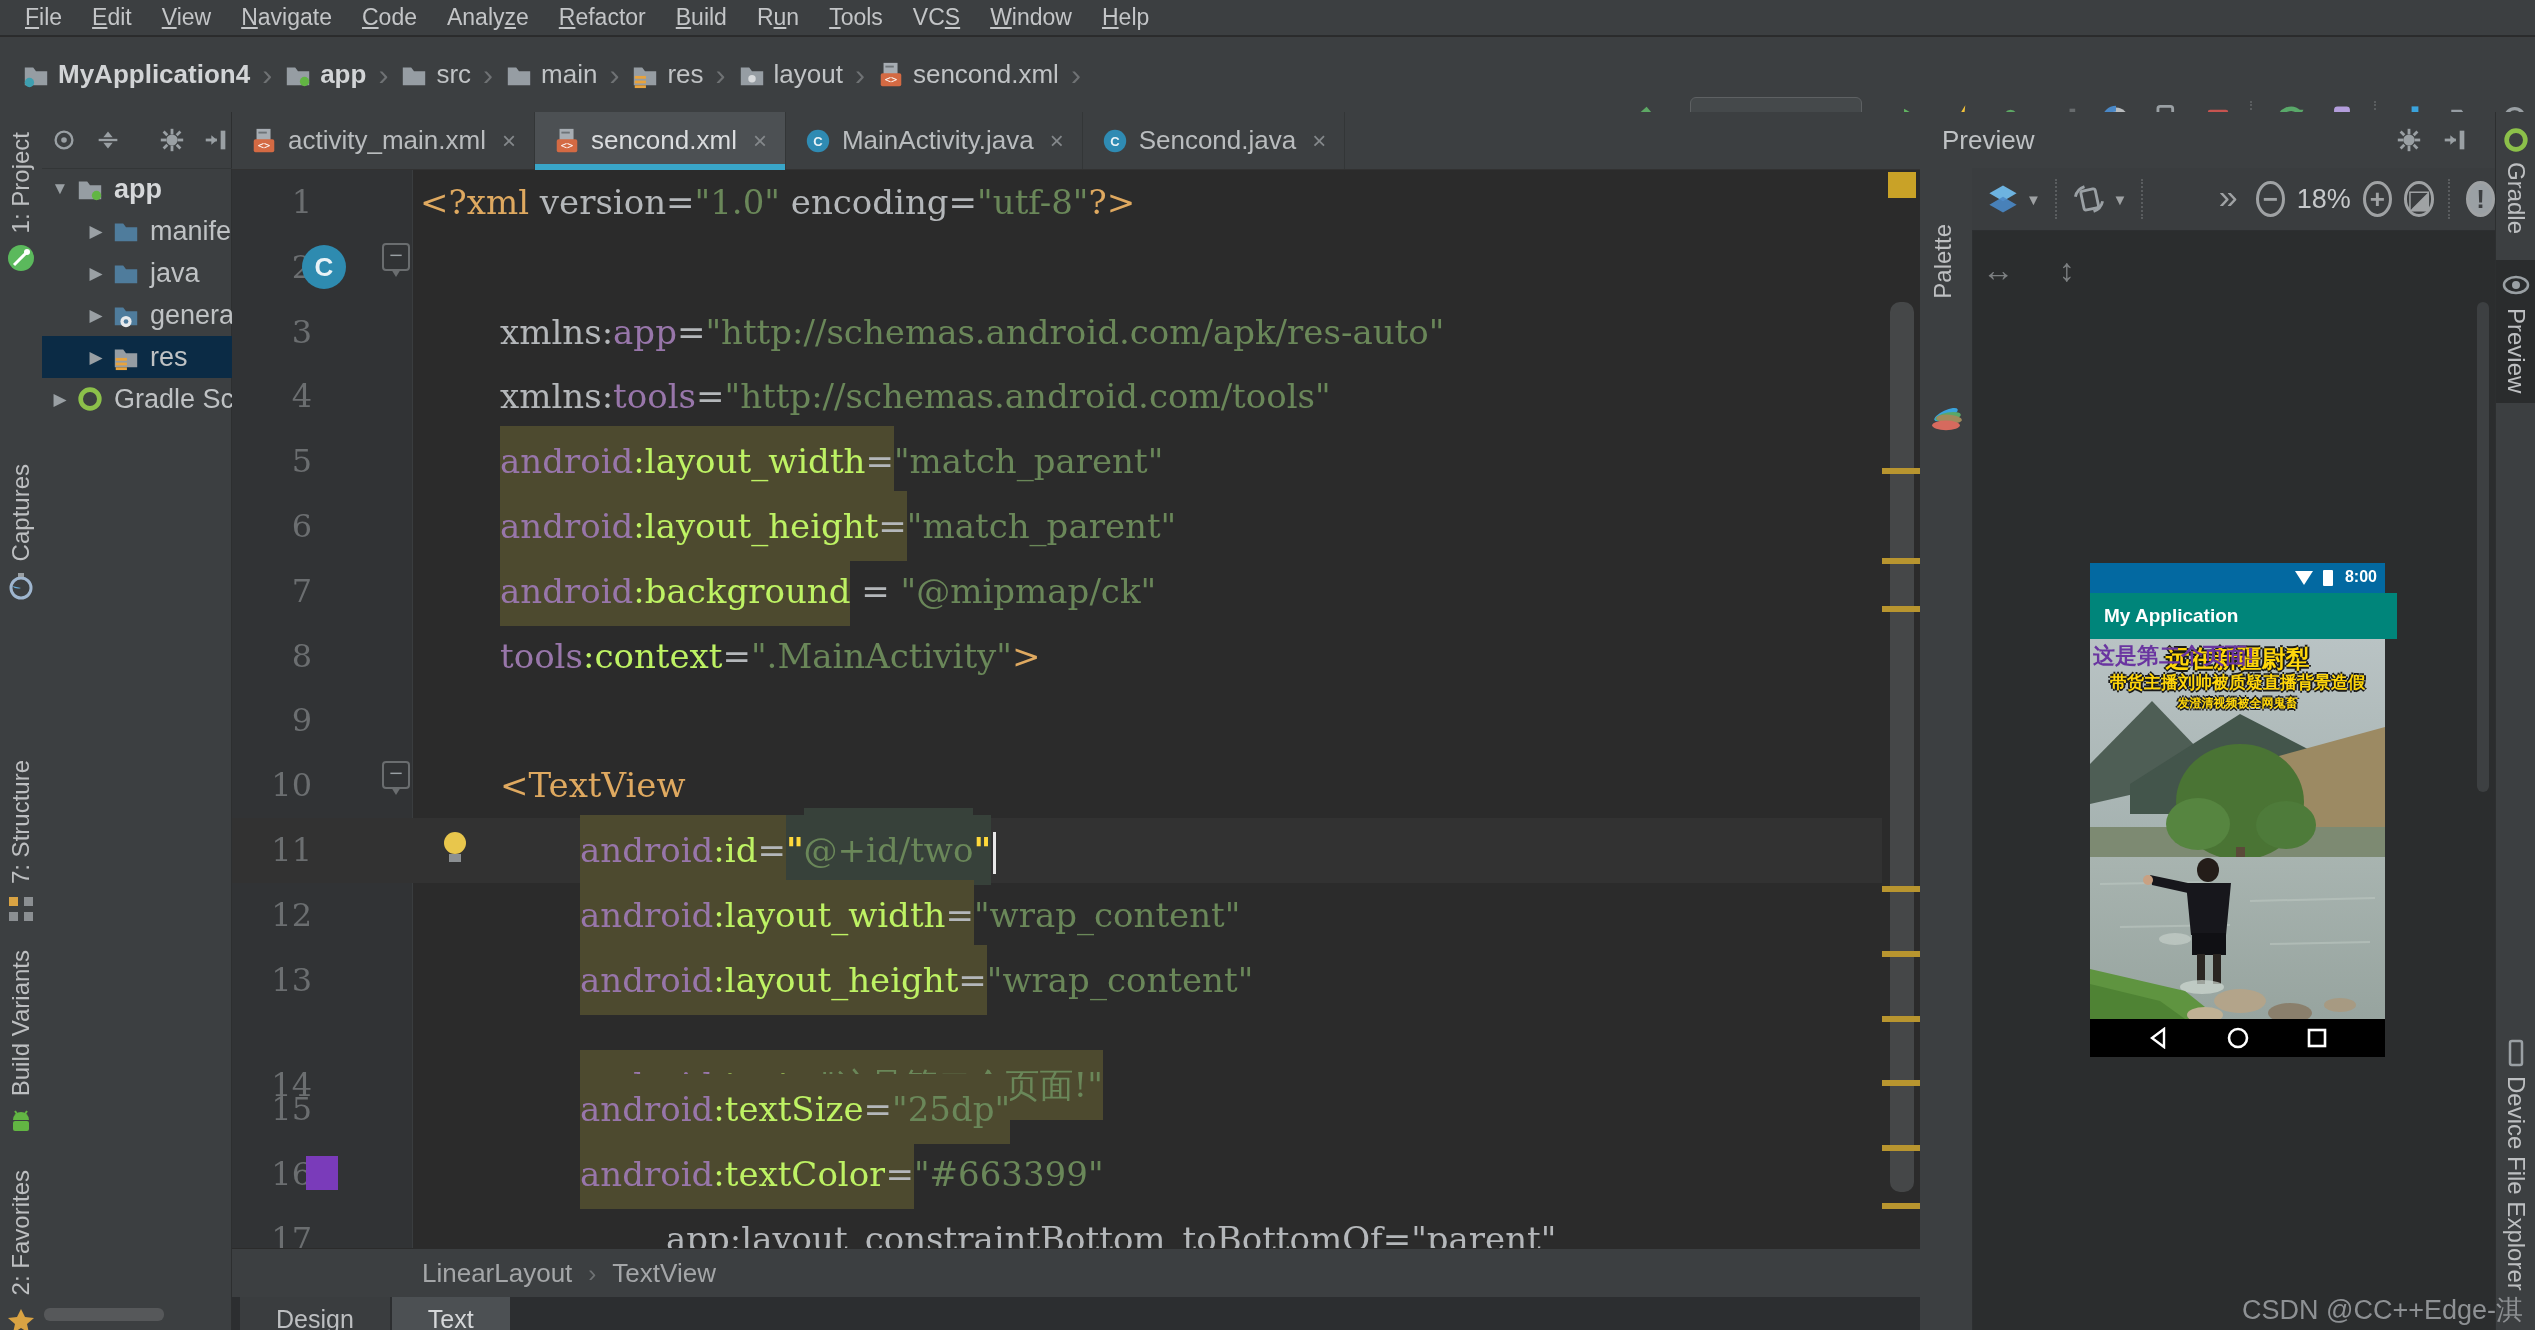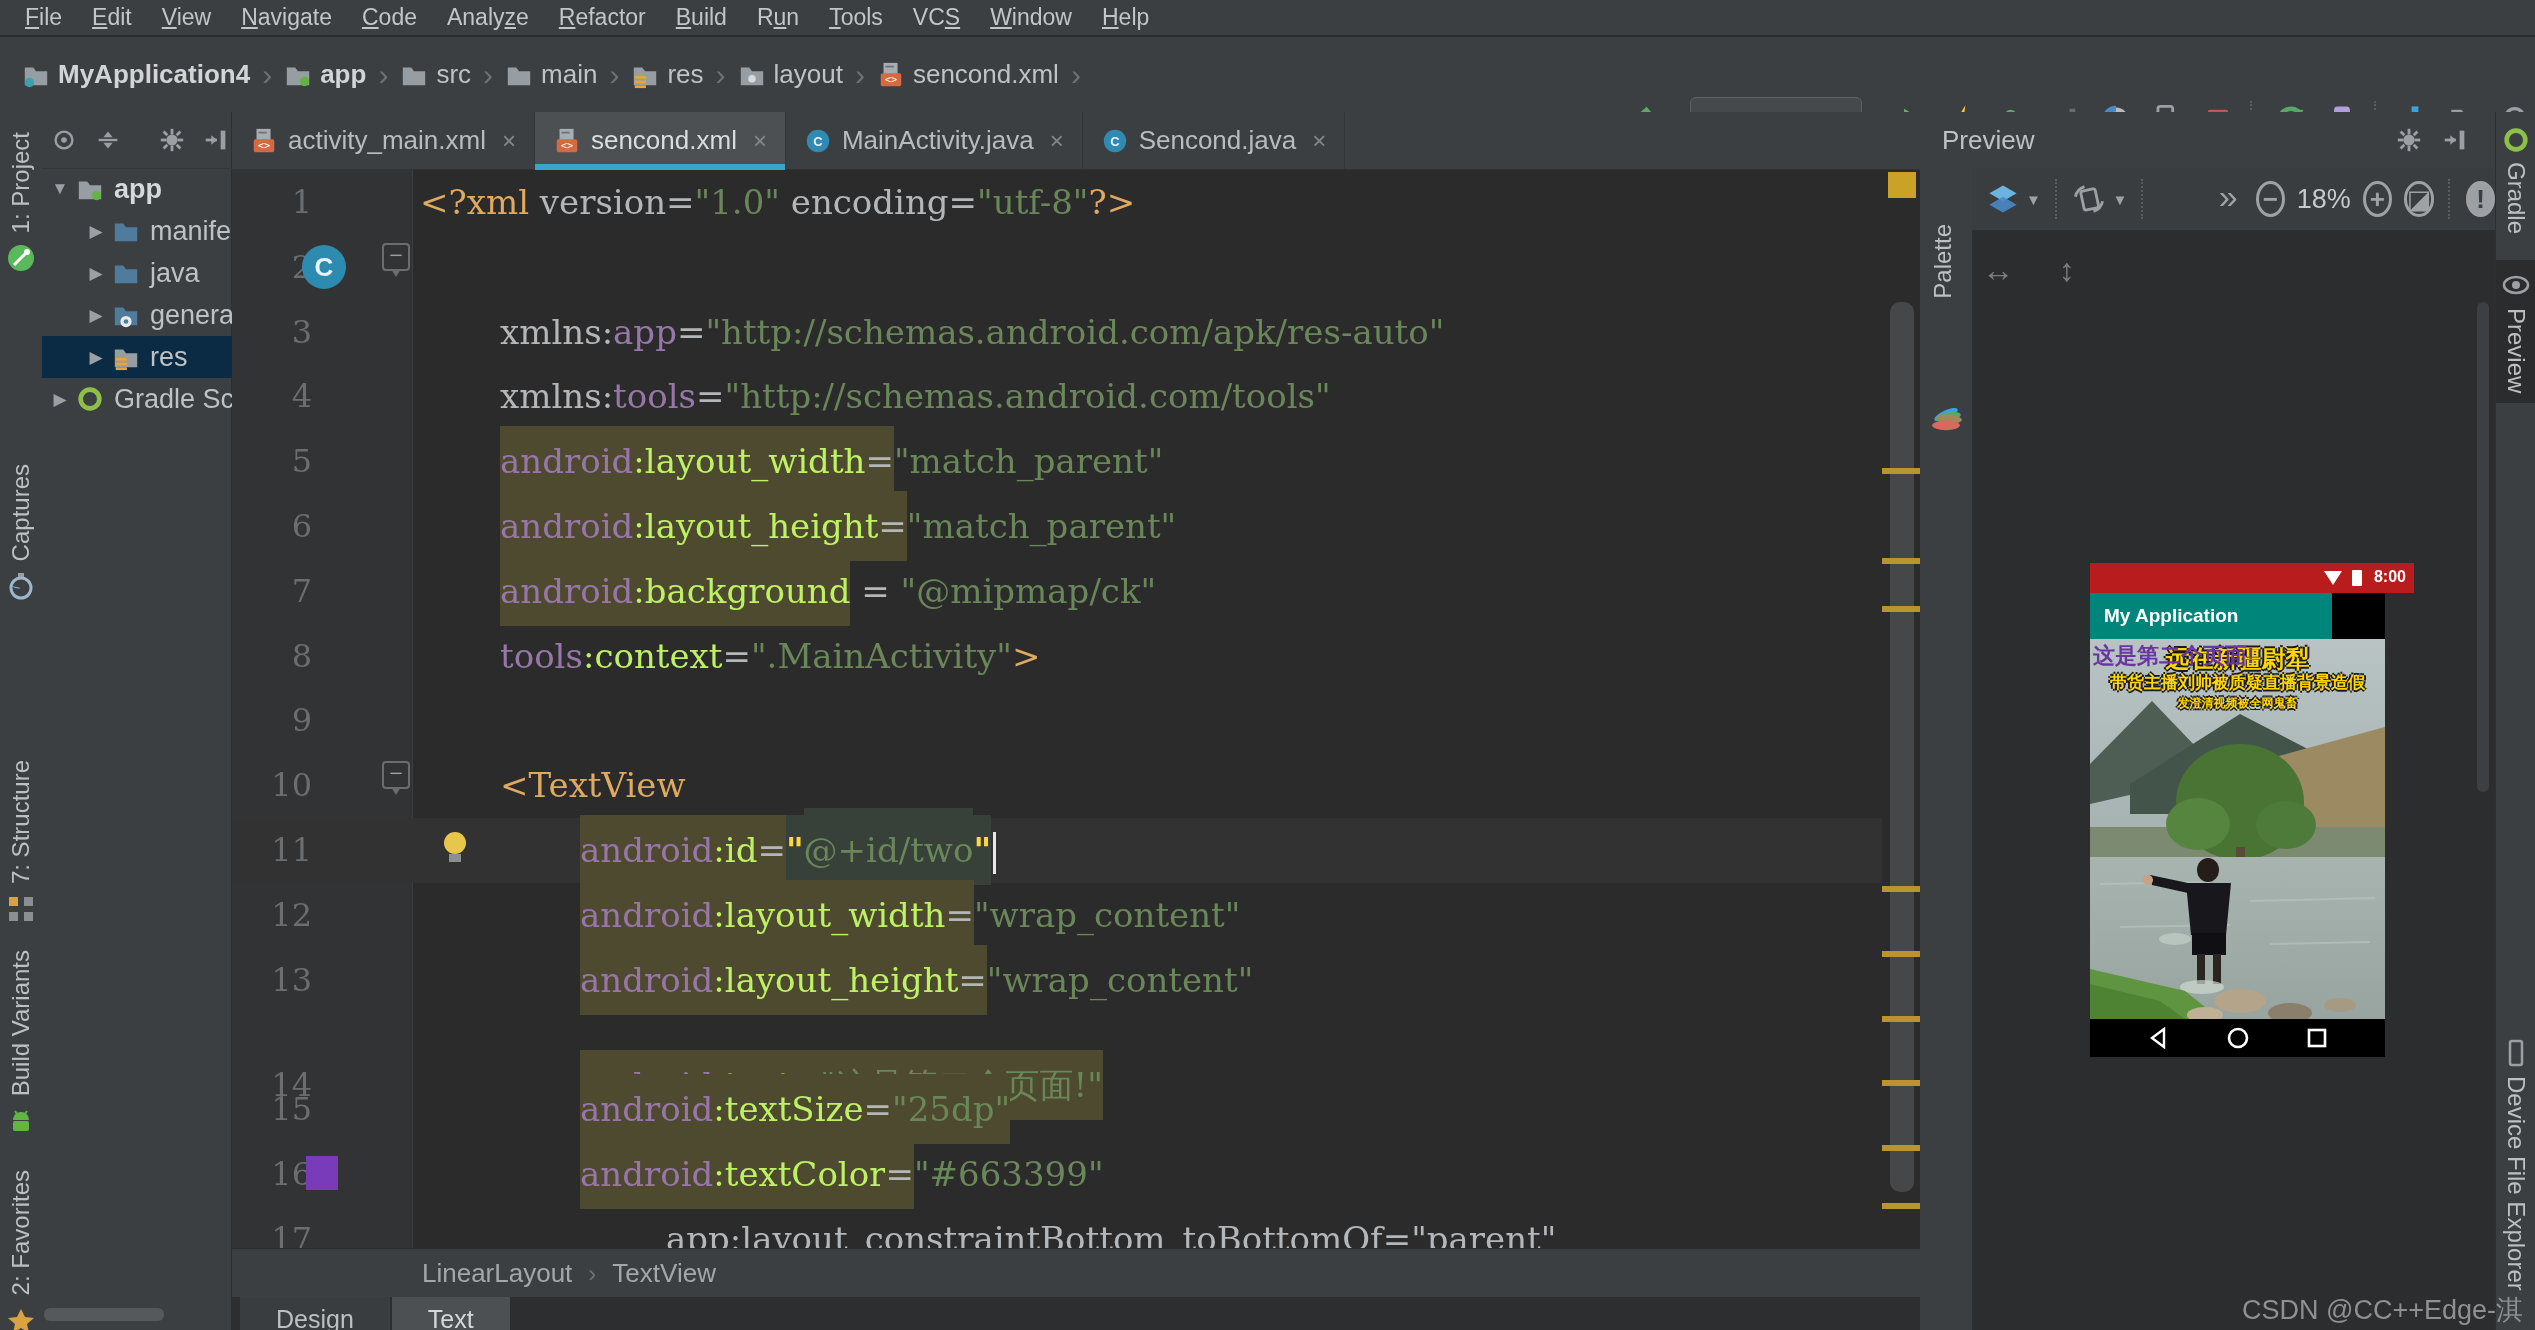--- a/index.html
+++ b/index.html
@@ -74,25 +74,25 @@
   #preview-header{position:absolute;left:0;top:0;width:575px;height:56px;background:#3c3f41;border-bottom:1px solid #2d2f31;display:flex;align-items:center;}
   #preview-title{color:#bfc2c4;font-size:26px;margin-left:22px;}
   #palette-strip{position:absolute;left:0;top:56px;width:52px;height:1162px;background:#3c3f41;border-right:1px solid #2d2f31;}
   #preview-toolbar{position:absolute;left:52px;top:56px;width:523px;height:62px;background:#3a3d3f;border-bottom:1px solid #2d2f31;display:flex;align-items:center;}
   .pt-sep{width:2px;height:40px;border-left:2px dotted #5a5d5f;margin:0 14px;}
   .circ-btn{width:36px;height:36px;border:3px solid #9fa2a4;border-radius:50%;color:#9fa2a4;font-size:26px;line-height:30px;text-align:center;font-weight:bold;box-sizing:border-box;}
   #zoom-label{color:#c7c9cb;font-size:27px;margin:0 12px;}
   #resize-row{position:absolute;left:62px;top:140px;color:#7c7f81;font-size:32px;letter-spacing:18px;}
   
   #phone{left:2090px;top:563px;width:295px;height:494px;background:#000;}
-  #ph-status{position:absolute;left:0;top:0;width:324px;height:30px;background:#b91c1c;}
+  #ph-status{position:absolute;left:0;top:0;width:295px;height:30px;background:#0369a1;}
   #ph-time{position:absolute;right:8px;top:5px;color:#fff;font-size:16px;font-weight:bold;}
   #ph-batt{position:absolute;right:52px;top:7px;width:10px;height:16px;background:#fff;border-radius:1px;}
   #ph-wifi{position:absolute;right:72px;top:8px;width:18px;height:14px;background:#fff;clip-path:polygon(50% 100%,0 0,100% 0);}
-  #ph-appbar{position:absolute;left:0;top:30px;width:242px;height:46px;background:#00857a;display:flex;align-items:center;}
+  #ph-appbar{position:absolute;left:0;top:30px;width:307px;height:46px;background:#00857a;display:flex;align-items:center;}
   #ph-appbar .t{color:#fff;font-size:19px;font-weight:bold;margin-left:14px;}
   #ph-content{position:absolute;left:0;top:76px;width:295px;height:380px;overflow:hidden;}
   #ph-purple{position:absolute;left:3px;top:2px;font-size:22px;font-weight:bold;color:#6a35a0;z-index:3;white-space:nowrap;}
   .cap{position:absolute;left:0;width:295px;text-align:center;color:#ffd60a;font-weight:bold;z-index:2;white-space:nowrap;text-shadow:-2px 0 #1a1a1a,2px 0 #1a1a1a,0 -2px #1a1a1a,0 2px #1a1a1a;}
   #ph-nav{position:absolute;left:0;top:456px;width:295px;height:38px;background:#000;display:flex;align-items:center;justify-content:space-around;padding:0 30px;box-sizing:border-box;}
   
   #right-stripe{left:2495px;top:112px;width:40px;height:1218px;background:#3c3f41;border-left:1px solid #2d2f30;box-sizing:border-box;}
   .rstripe-item{position:absolute;left:0;width:40px;display:flex;flex-direction:column;align-items:center;padding:10px 0;cursor:default;}
   .rstripe-item.active{background:#2a2c2d;}
   #watermark{right:12px;top:1292px;color:#8e9194;font-size:27px;z-index:9;text-align:center;}

